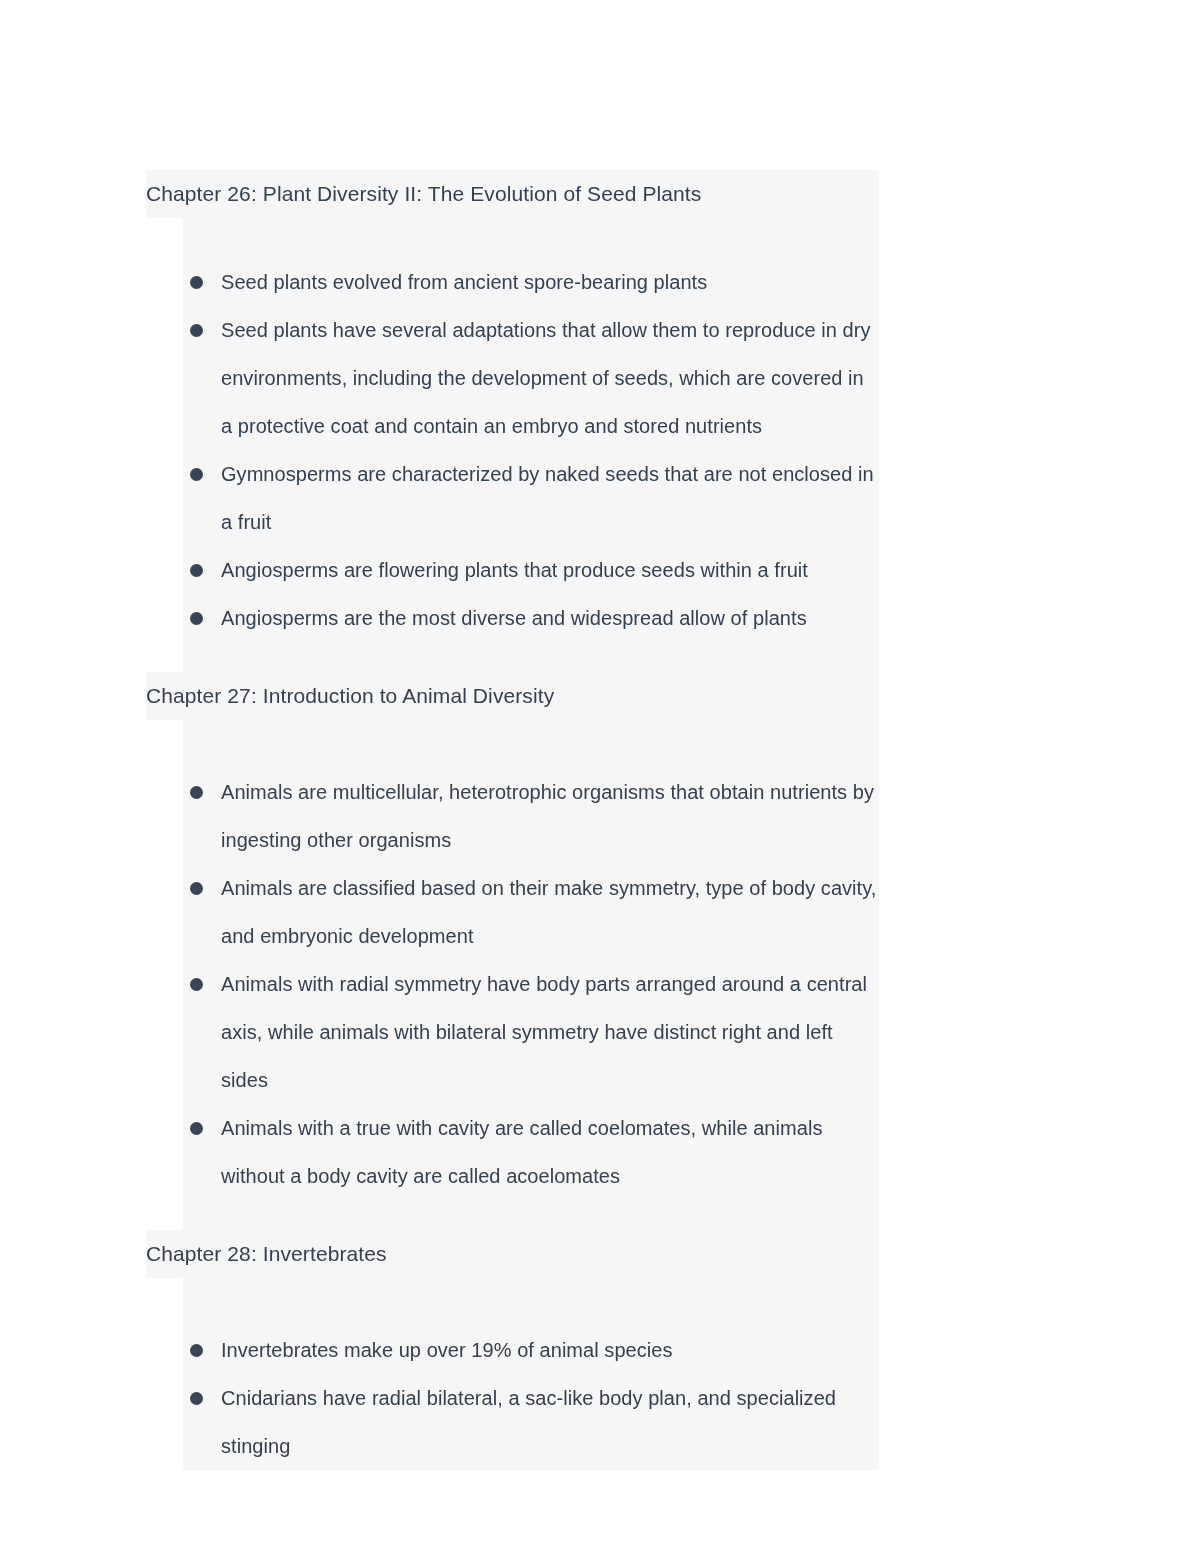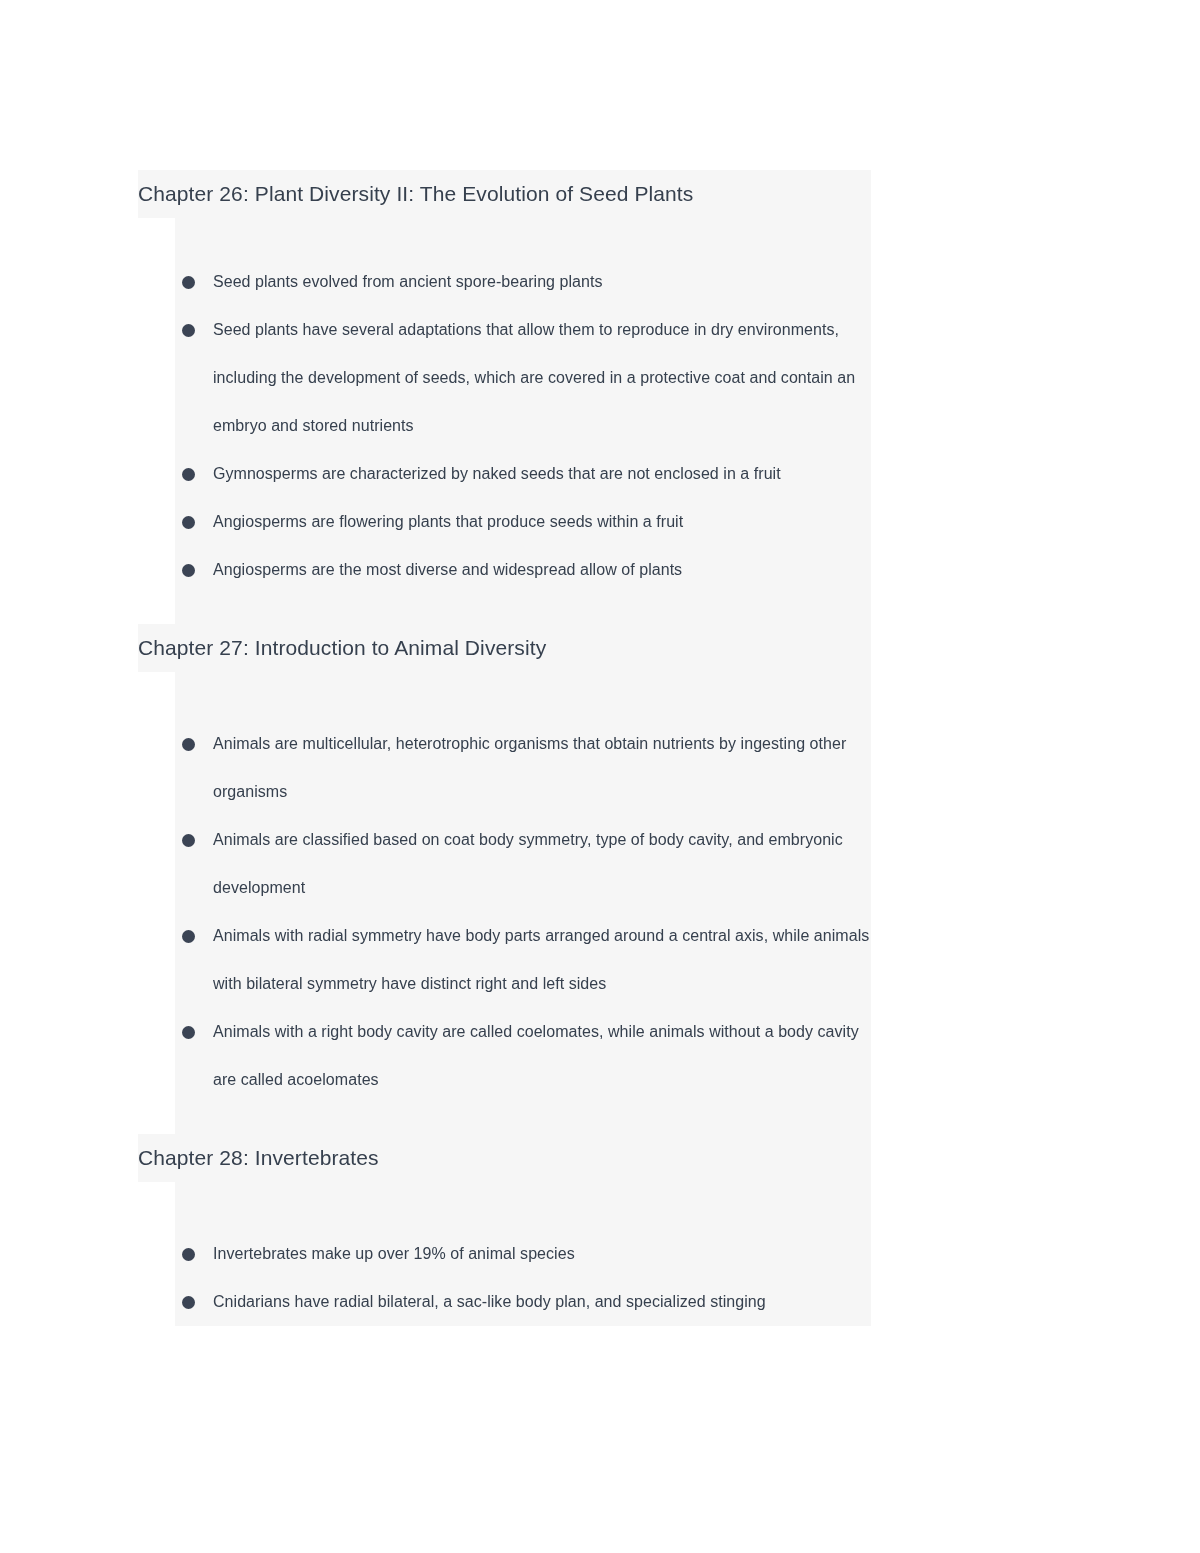--- a/index.html
+++ b/index.html
@@ -18,21 +18,21 @@
   #page {
     position: relative;
     width: 1200px;
     height: 1553px;
     background: #ffffff;
   }
 
   
   #doc {
     position: absolute;
-    left: 0;
+    left: 8px;
     top: 170px;
     width: 1012px;
   }
 
   
   .shade-row {
     position: relative;
     box-sizing: border-box;
   }
 
@@ -67,21 +67,21 @@
     padding: 0;
   }
 
   .bullet-item {
     position: relative;
     margin-left: 175px;
     margin-right: 141px;
     background: #f6f6f6;
     padding-left: 38px;
     box-sizing: border-box;
-    font-size: 16px;
+    font-size: 20px;
     line-height: 48px;
     color: #36404e;
     letter-spacing: 0.05px;
   }
 
   .bullet-dot {
     position: absolute;
     left: 7px;
     top: 18px;
     width: 13px;
@@ -136,29 +136,29 @@
 
       <div class="gap gap-h48"></div>
 
       <ul class="bullet-list">
         <li class="bullet-item shade-row">
           <span class="bullet-dot"></span>
           <span class="bullet-text">Animals are multicellular, heterotrophic organisms that obtain nutrients by ingesting other organisms</span>
         </li>
         <li class="bullet-item shade-row">
           <span class="bullet-dot"></span>
-          <span class="bullet-text">Animals are classified based on coat body symmetry, type of body cavity, and embryonic development</span>
+          <span class="bullet-text">Animals are classified based on their make symmetry, type of body cavity, and embryonic development</span>
         </li>
         <li class="bullet-item shade-row">
           <span class="bullet-dot"></span>
           <span class="bullet-text">Animals with radial symmetry have body parts arranged around a central axis, while animals with bilateral symmetry have distinct right and left sides</span>
         </li>
         <li class="bullet-item shade-row">
           <span class="bullet-dot"></span>
-          <span class="bullet-text">Animals with a right body cavity are called coelomates, while animals without a body cavity are called acoelomates</span>
+          <span class="bullet-text">Animals with a true with cavity are called coelomates, while animals without a body cavity are called acoelomates</span>
         </li>
       </ul>
 
       <div class="gap gap-h30"></div>
     </section>
 
     <section class="section">
       <div class="chapter-heading shade-row">Chapter 28: Invertebrates</div>
 
       <div class="gap gap-h48"></div>

